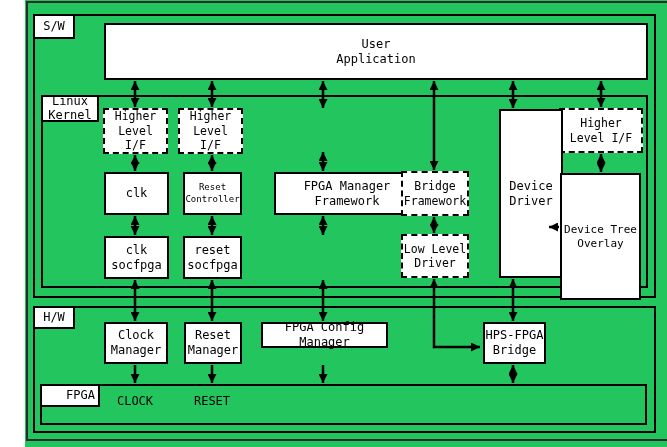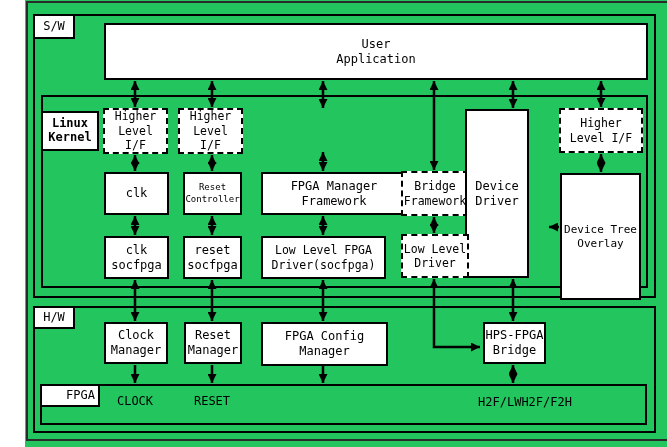--- a/index.html
+++ b/index.html
@@ -17,49 +17,49 @@
   .kernel-box{left:16px;top:95px;width:607px;height:193px;}
   .hw-box{left:8px;top:306px;width:623px;height:127px;}
   .fpga-box{left:15px;top:384px;width:607px;height:41px;}
   
   .corner-label{
     border:2px solid #000;background:#fff;z-index:4;
     display:flex;align-items:center;justify-content:center;
     font-size:12px;line-height:1.15;white-space:pre-line;text-align:center;
   }
   .sw-label{left:8px;top:14px;width:42px;height:25px;}
-  .kernel-label{left:16px;top:111px;width:58px;height:40px;font-weight:bold;}
+  .kernel-label{left:16px;top:95px;width:58px;height:27px;}
   .hw-label{left:8px;top:306px;width:42px;height:23px;}
   .fpga-label{left:15px;top:384px;width:60px;height:23px;padding-left:21px;}
   
   .node{
     border:2px solid #000;background:#fff;z-index:2;
     display:flex;align-items:center;justify-content:center;
     font-size:11.5px;line-height:1.25;white-space:pre-line;text-align:center;
   }
   .dashed{border-style:dashed;}
   .small{font-size:9px;line-height:1.3;}
   .userapp{left:79px;top:23px;width:544px;height:57px;font-size:12px;}
   .hlif1{left:78px;top:108px;width:65px;height:46px;}
   .hlif2{left:153px;top:108px;width:65px;height:46px;}
   .hlinterface{left:235px;top:109px;width:130px;height:42px;}
   .hlifr{left:534px;top:108px;width:84px;height:45px;}
   .clk{left:79px;top:172px;width:65px;height:43px;font-size:12px;}
   .resetctl{left:158px;top:172px;width:59px;height:43px;}
-  .fpgamgr{left:236px;top:172px;width:146px;height:43px;font-size:12px;}
+  .fpgamgr{left:249px;top:172px;width:146px;height:43px;font-size:12px;}
   .bridgefw{left:376px;top:171px;width:68px;height:45px;}
-  .devdriver{left:440px;top:109px;width:64px;height:169px;font-size:12px;}
+  .devdriver{left:474px;top:109px;width:64px;height:169px;font-size:12px;}
   .dto{left:535px;top:173px;width:81px;height:127px;font-size:11px;}
   .clksoc{left:79px;top:236px;width:65px;height:43px;font-size:12px;}
   .resetsoc{left:158px;top:236px;width:59px;height:43px;font-size:12px;}
   .llfpga{left:236px;top:236px;width:125px;height:43px;font-size:11.5px;}
   .lldriver{left:376px;top:234px;width:68px;height:44px;}
   .clockmgr{left:79px;top:322px;width:64px;height:42px;font-size:12px;}
   .resetmgr{left:159px;top:322px;width:58px;height:42px;font-size:12px;}
-  .fpgacfg{left:236px;top:322px;width:127px;height:44px;font-size:12px;}
+  .fpgacfg{left:236px;top:322px;width:127px;height:26px;font-size:12px;}
   .hpsbridge{left:458px;top:322px;width:63px;height:42px;font-size:12px;}
   
   .sig{z-index:3;font-size:12px;text-align:center;}
   .sig-clock{left:70px;top:394px;width:80px;}
   .sig-reset{left:147px;top:394px;width:80px;}
   .sig-h2f{left:430px;top:395px;width:140px;}
   
   svg.arrows{position:absolute;left:0;top:0;z-index:3;pointer-events:none;}
 </style>
 </head>
@@ -139,31 +139,28 @@
 Framework</div>
   <div class="abs node devdriver">Device
 Driver</div>
   <div class="abs node dto">Device Tree
 Overlay</div>
 
   <div class="abs node clksoc">clk
 socfpga</div>
   <div class="abs node resetsoc">reset
 socfpga</div>
-  <div class="abs node llfpga">Low Level FPGA
-Driver(socfpga)</div>
   <div class="abs node dashed lldriver">Low Level
 Driver</div>
 
   <div class="abs node clockmgr">Clock
 Manager</div>
   <div class="abs node resetmgr">Reset
 Manager</div>
   <div class="abs node fpgacfg">FPGA Config
 Manager</div>
   <div class="abs node hpsbridge">HPS-FPGA
 Bridge</div>
 
   <div class="abs sig sig-clock">CLOCK</div>
   <div class="abs sig sig-reset">RESET</div>
-  <div class="abs sig sig-h2f">H2F/LWH2F/F2H</div>
 
 </div>
 
 </body></html>

